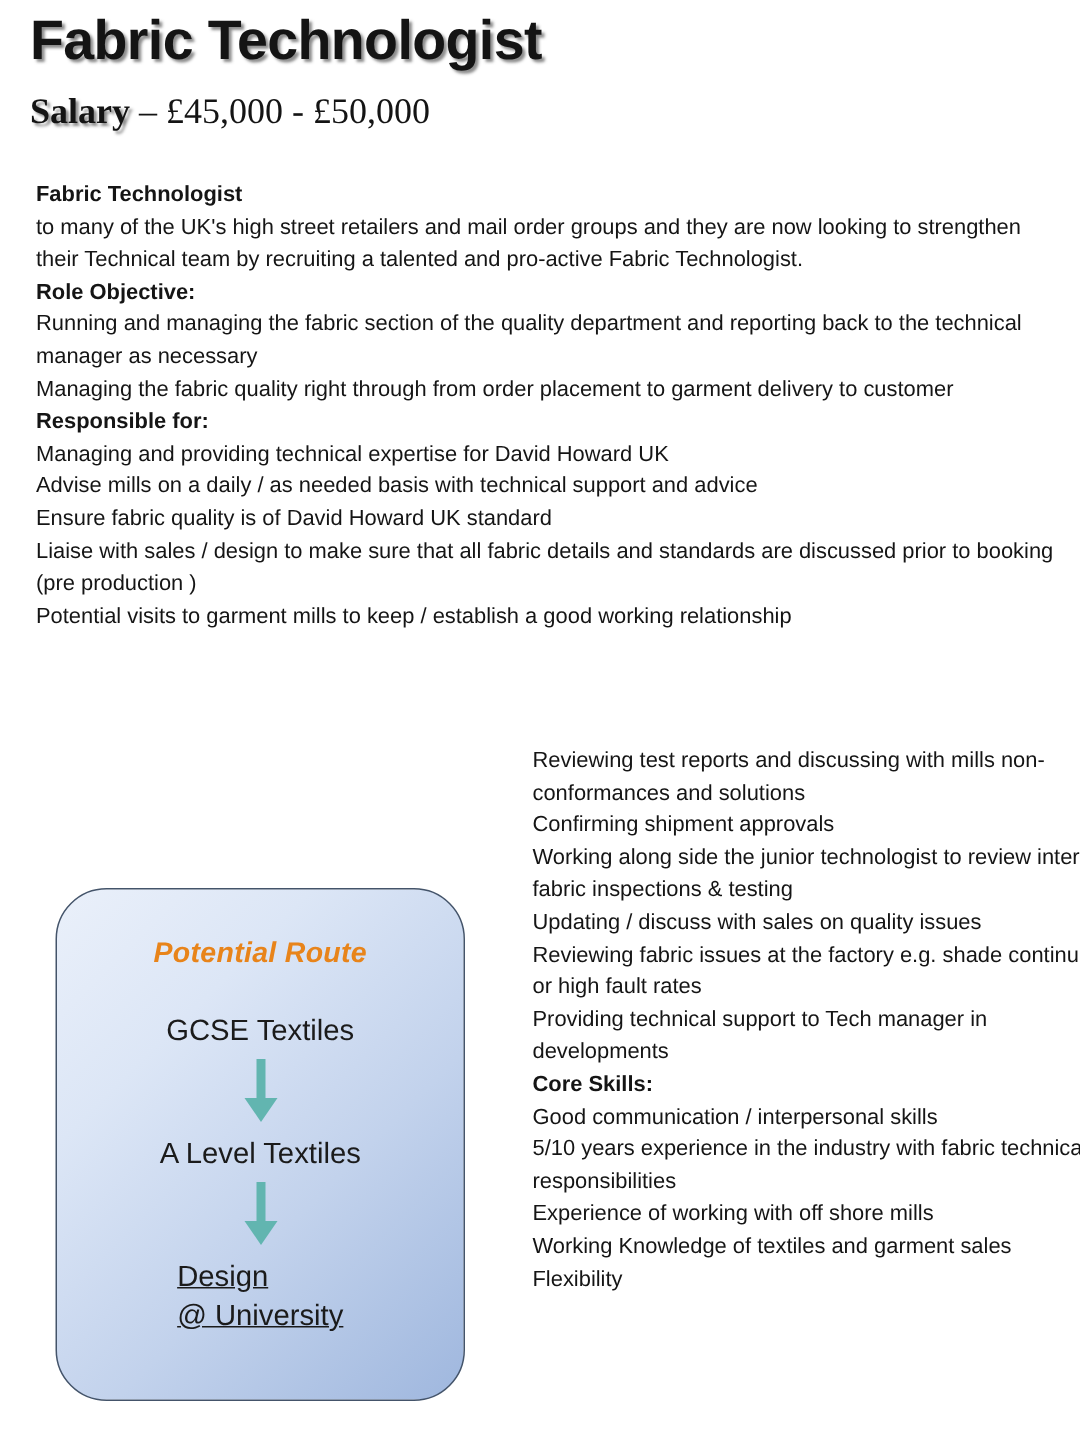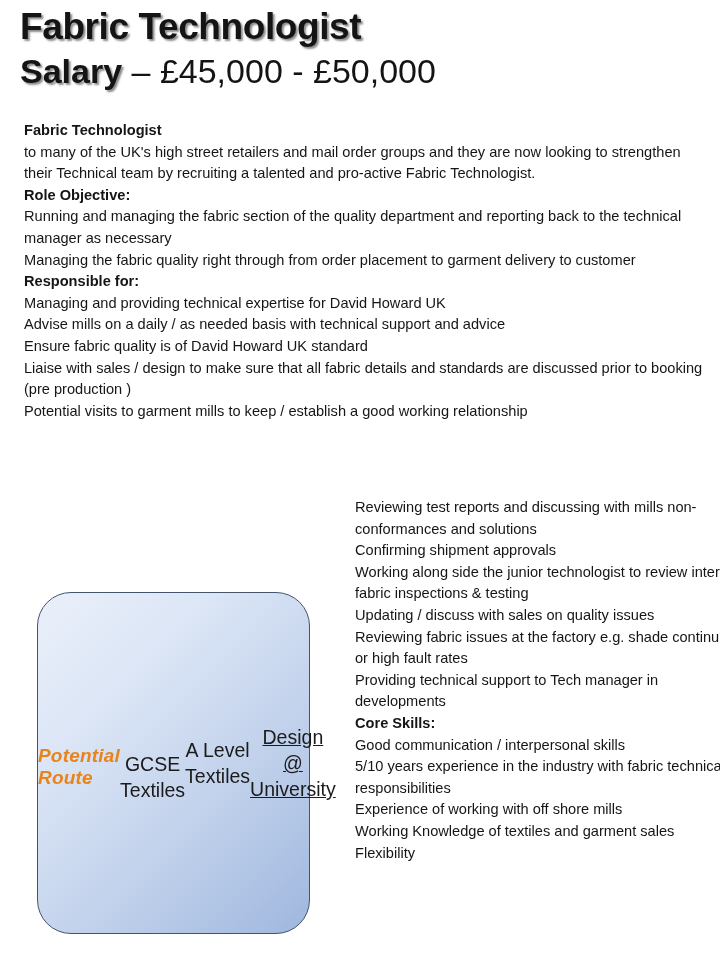--- a/index.html
+++ b/index.html
@@ -26,25 +26,26 @@
   #job-title {
     font-size: 37px;
     font-weight: bold;
     line-height: 1.13;
     letter-spacing: -0.4px;
     color: #141414;
     text-shadow: 2px 2px 2px rgba(120,120,120,0.85);
     white-space: nowrap;
   }
   #salary-line {
-    font-size: 34px;
+    font-size: 24px;
     line-height: 1.25;
-    margin-top: 2px;
+    margin-top: 12px;
     color: #141414;
     white-space: nowrap;
+    font-family: Liberation Serif, serif;
   }
   #salary-line .salary-label {
     font-weight: bold;
     text-shadow: 2px 2px 2px rgba(120,120,120,0.85);
   }
   #salary-line .salary-value {
     font-weight: normal;
   }
 
   
@@ -81,36 +82,37 @@
     height: 342px;
     box-sizing: border-box;
     border: 1.6px solid #44546A;
     border-radius: 34px;
     background: linear-gradient(135deg,
                 #EAF0FA 0%,
                 #DCE6F6 28%,
                 #C2D2EC 62%,
                 #9FB7DE 100%);
     display: flex;
-    flex-direction: row;
+    flex-direction: column;
     align-items: center;
+    padding-top: 24px;
     box-sizing: border-box;
   }
   #route-title {
     font-size: 19px;
     font-weight: bold;
     font-style: italic;
     color: #E8841A;
     letter-spacing: 0.2px;
     margin-top: 8px;
   }
   .route-step {
     font-size: 19.5px;
     color: #1b1b1b;
-    text-align: center;
+    text-align: left;
     line-height: 26px;
   }
   #step-1 { margin-top: 27px; }
   #step-2 { margin-top: 0px; }
   #step-3 { margin-top: 0px; text-decoration: underline; }
 
   .route-arrow {
     width: 30px;
     height: 44px;
     display: block;

